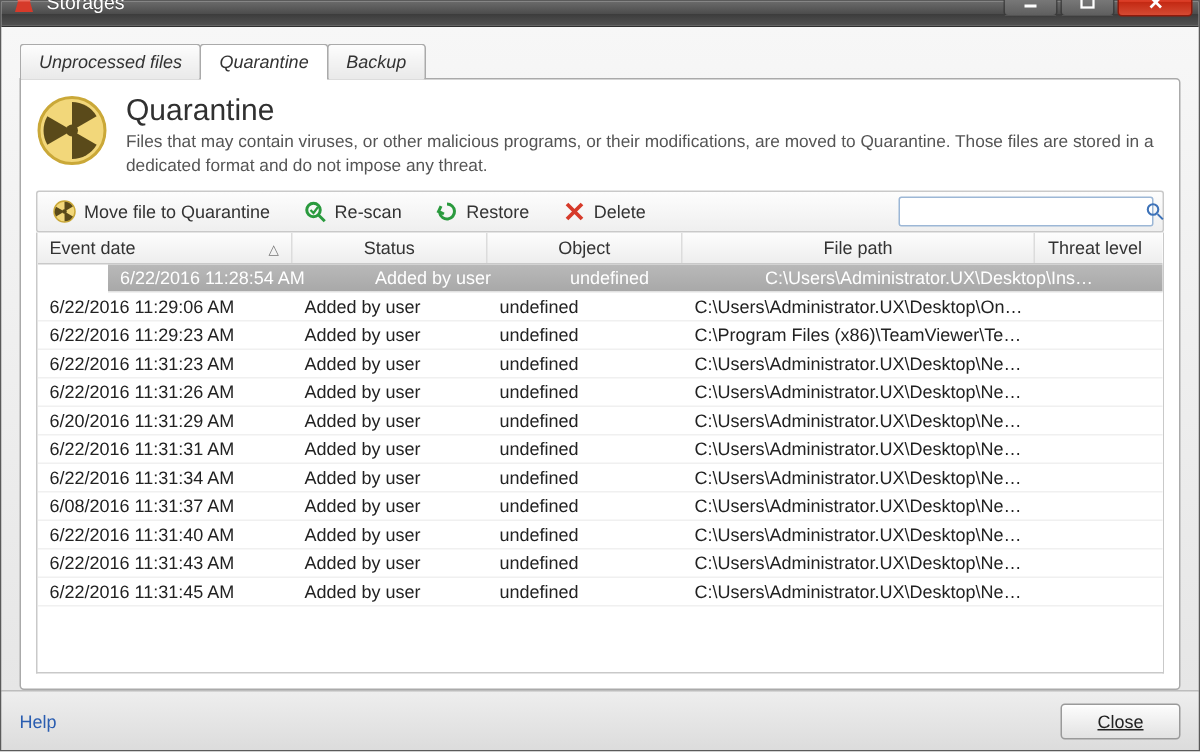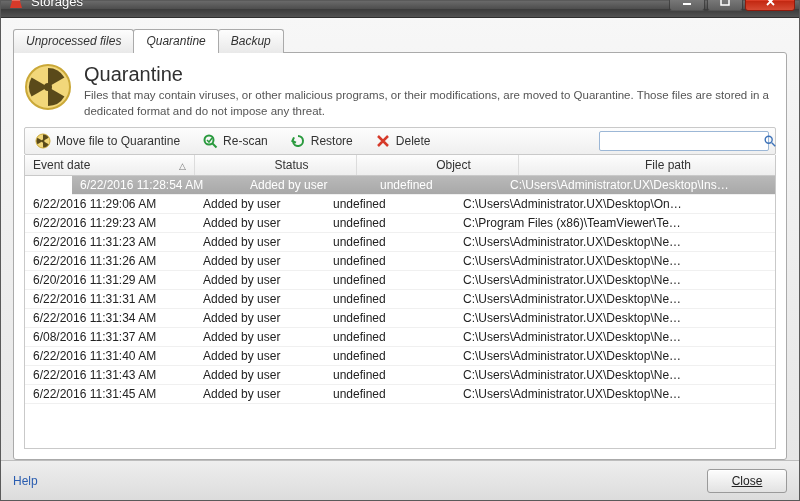--- a/index.html
+++ b/index.html
@@ -63,21 +63,20 @@
     display:flex; align-items:center; border:1px solid #9cb7d6; background:#fff;
     height:20px; width:170px; border-radius:2px; padding:0 2px 0 4px;
   }
   .search input{border:none;outline:none;flex:1;font-size:12px;height:16px;background:transparent;}
   .search .mag{width:16px;height:16px;display:flex;align-items:center;justify-content:center;color:#3d72b8;}
   .grid { flex:1; border:1px solid #c9c9c9; border-top:none; overflow:auto; background:#fff; min-height:0;}
   .ghead, .grow { display:grid; grid-template-columns: 170px 130px 130px 235px 80px; }
   .ghead {
     position:sticky; top:0; background:linear-gradient(to bottom,#fdfdfd,#eee);
     border-bottom:1px solid #c9c9c9;
-    gap:32px;
   }
   .gh {
     padding:3px 8px; font-size:12px; color:#333; text-align:center;
     border-right:1px solid #dcdcdc; position:relative;
   }
   .gh:first-child{text-align:left;}
   .gh:last-child{border-right:none;}
   .sort-ind{position:absolute; right:8px; top:6px; font-size:9px; color:#777;}
   .grow { font-size:12px; color:#222; border-bottom:1px solid #f0f0f0;}
   .grow.sel { background:linear-gradient(to bottom,#b9b9b9,#a8a8a8); color:#fff;margin-left:47px;}

